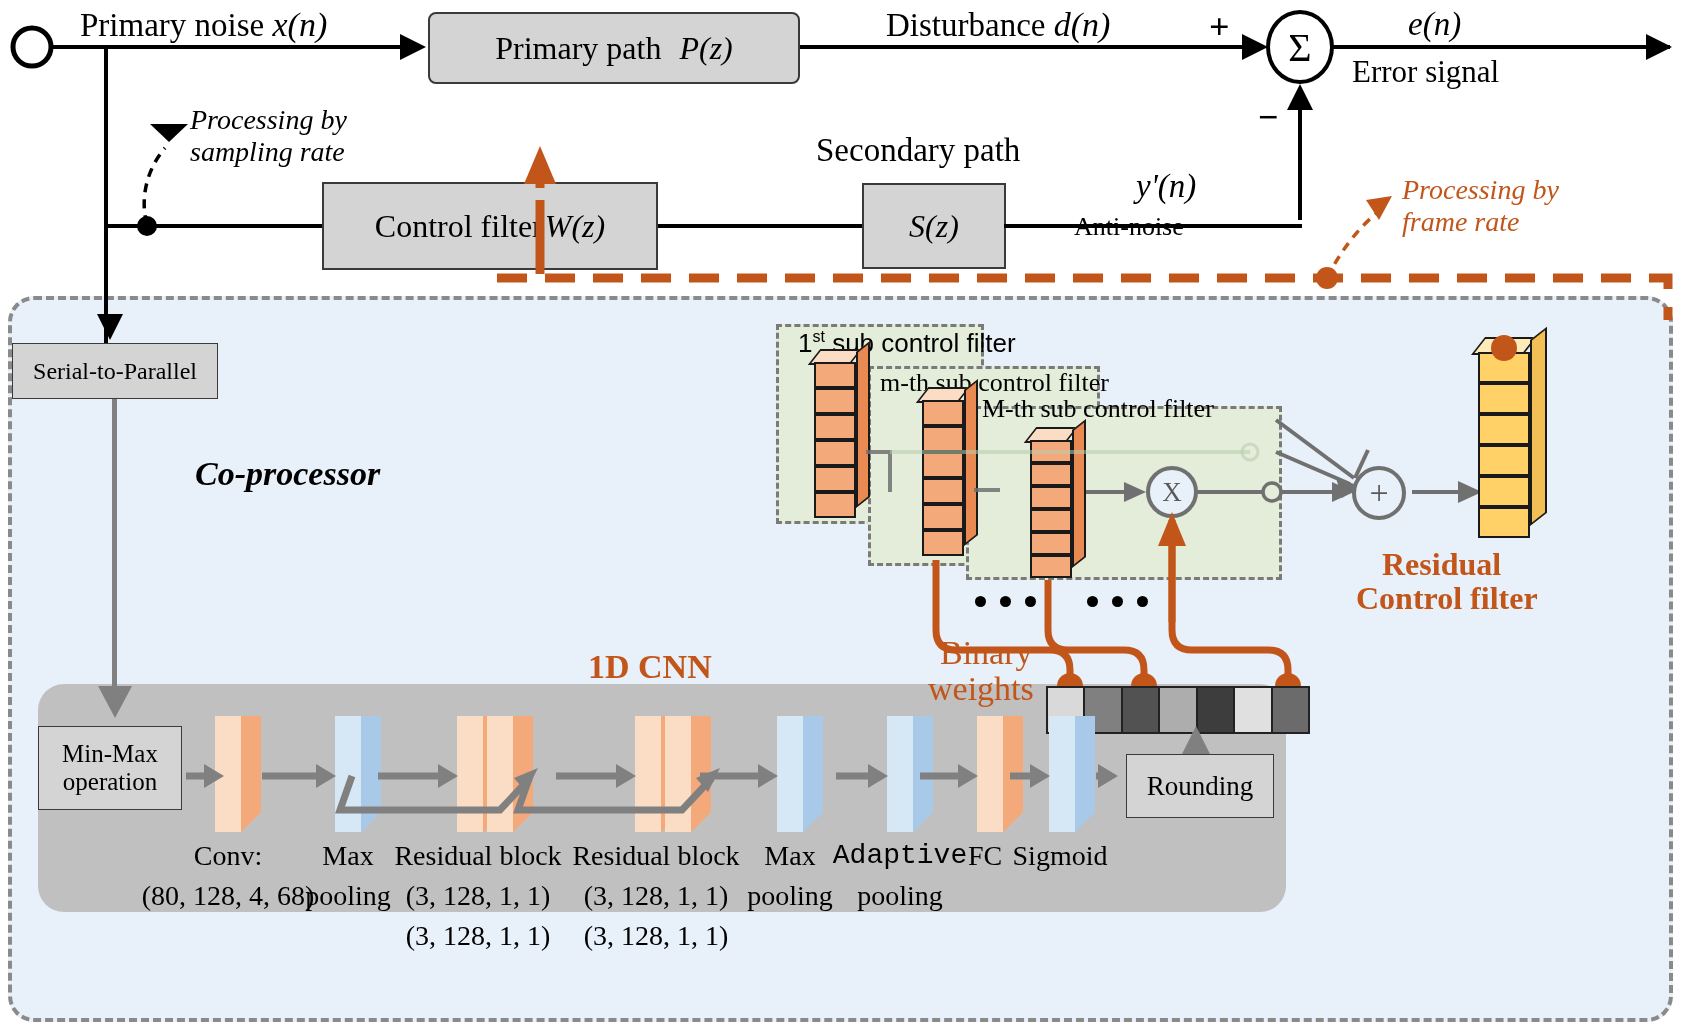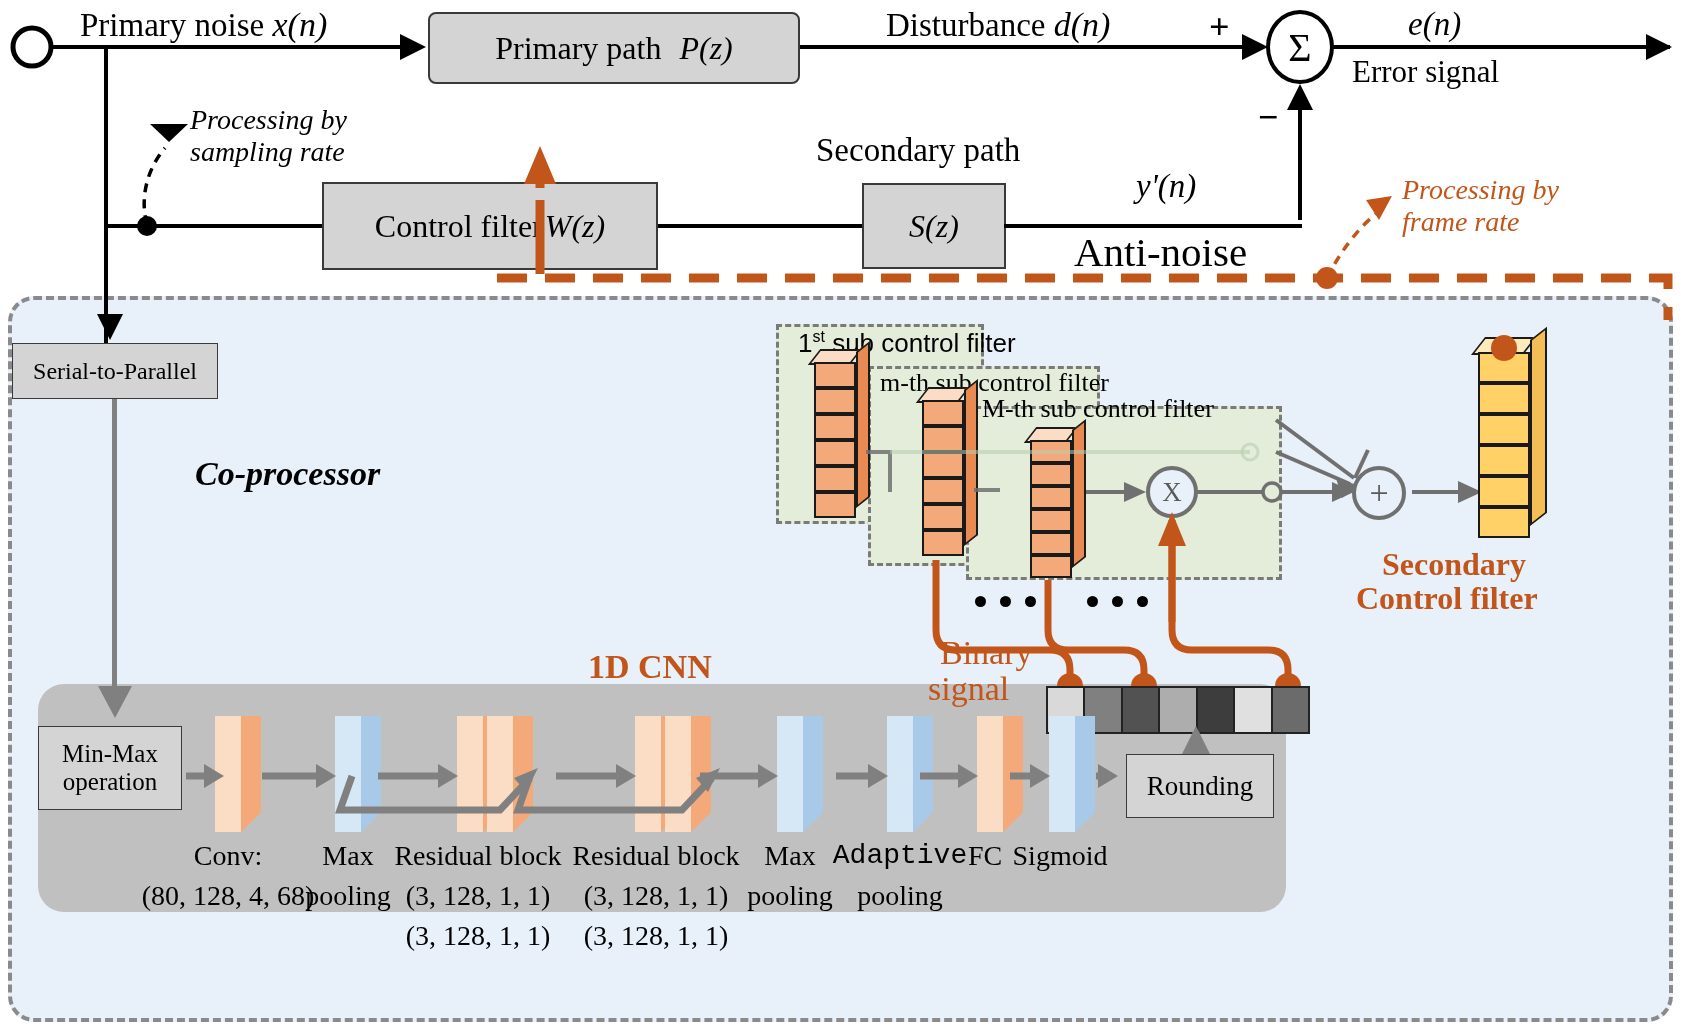--- a/index.html
+++ b/index.html
@@ -200,21 +200,21 @@
 
   <div class="txt" style="left:816px; top:132px; font-size:33px;">Secondary path</div>
 
   <div class="gbox" style="left:862px; top:183px; width:144px; height:86px; font-size:32px;">
     <span class="italic">S(z)</span>
   </div>
 
   <div class="hline" style="left:1004px; top:224px; width:298px;"></div>
 
   <div class="txt italic" style="left:1136px; top:168px; font-size:33px;">y'(n)</div>
-  <div class="txt" style="left:1074px; top:228px; font-size:41px;">Anti-noise</div>
+  <div class="txt" style="left:1074px; top:212px; font-size:26px;">Anti-noise</div>
 
   <svg class="ov">
     <path d="M497,278 L1668,278 L1668,320" stroke="#c2561a" stroke-width="9" fill="none" stroke-dasharray="30,18" stroke-linecap="butt"></path>
     <path d="M540,188 L540,178" stroke="#c2561a" stroke-width="9" fill="none"></path>
     <path d="M540,274 L540,200" stroke="#c2561a" stroke-width="9" fill="none" stroke-dasharray="0"></path>
     <polygon points="540,146 524,184 556,184" fill="#c2561a"></polygon>
     <circle cx="1327" cy="278" r="11" fill="#c2561a"></circle>
     <path d="M1327,278 C1340,252 1358,228 1378,212" stroke="#c2561a" stroke-width="3.5" fill="none" stroke-dasharray="9,7"></path>
     <polygon points="1392,196 1366,200 1379,220" fill="#c2561a"></polygon>
   </svg>
@@ -316,21 +316,21 @@
     <div class="cell" style="top:0px;   height:31px;"></div>
     <div class="cell" style="top:31px;  height:31px;"></div>
     <div class="cell" style="top:62px;  height:31px;"></div>
     <div class="cell" style="top:93px;  height:31px;"></div>
     <div class="cell" style="top:124px; height:31px;"></div>
     <div class="cell" style="top:155px; height:31px;"></div>
   </div>
   <svg class="ov">
     <circle cx="1504" cy="348" r="13" fill="#c2561a"></circle>
   </svg>
-  <div class="txt bold or" style="left:1382px; top:546px; font-size:32px;">Secondary</div>
+  <div class="txt bold or" style="left:1382px; top:546px; font-size:32px;">Residual</div>
   <div class="txt bold or" style="left:1356px; top:580px; font-size:32px;">Control filter</div>
 
   <div class="dots" style="left:975px; top:596px;">
     <i></i>
       <i></i>
       <i></i>
   </div>
   <div class="dots" style="left:1087px; top:596px;">
     <i></i>
       <i></i>
@@ -355,21 +355,21 @@
       <div class="bcell" style="background: rgb(217, 217, 217); flex: 1 1 0px;"></div>
       <div class="bcell" style="background: rgb(128, 128, 128); flex: 1 1 0px;"></div>
       <div class="bcell" style="background: rgb(82, 82, 82); flex: 1 1 0px;"></div>
       <div class="bcell" style="background: rgb(173, 173, 173); flex: 1 1 0px;"></div>
       <div class="bcell" style="background: rgb(61, 61, 61); flex: 1 1 0px;"></div>
       <div class="bcell" style="background: rgb(224, 224, 224); flex: 1 1 0px;"></div>
       <div class="bcell" style="background: rgb(107, 107, 107); flex: 1 1 0px;"></div>
     </div>
 
   <div class="txt or" style="left:940px; top:634px; font-size:34px;">Binary</div>
-  <div class="txt or" style="left:928px; top:670px; font-size:34px;">signal</div>
+  <div class="txt or" style="left:928px; top:670px; font-size:34px;">weights</div>
 
   <svg class="ov">
     <line x1="1196" y1="732" x2="1196" y2="760" stroke="#808080" stroke-width="7"></line>
     <polygon points="1196,726 1178,762 1214,762" fill="#808080"></polygon>
   </svg>
 
   <div class="txt bold or" style="left:588px; top:648px; font-size:34px;">1D CNN</div>
 
   <div class="gbox thin" style="left:1126px; top:754px; width:148px; height:64px; font-size:27px;">
     <span>Rounding</span>

